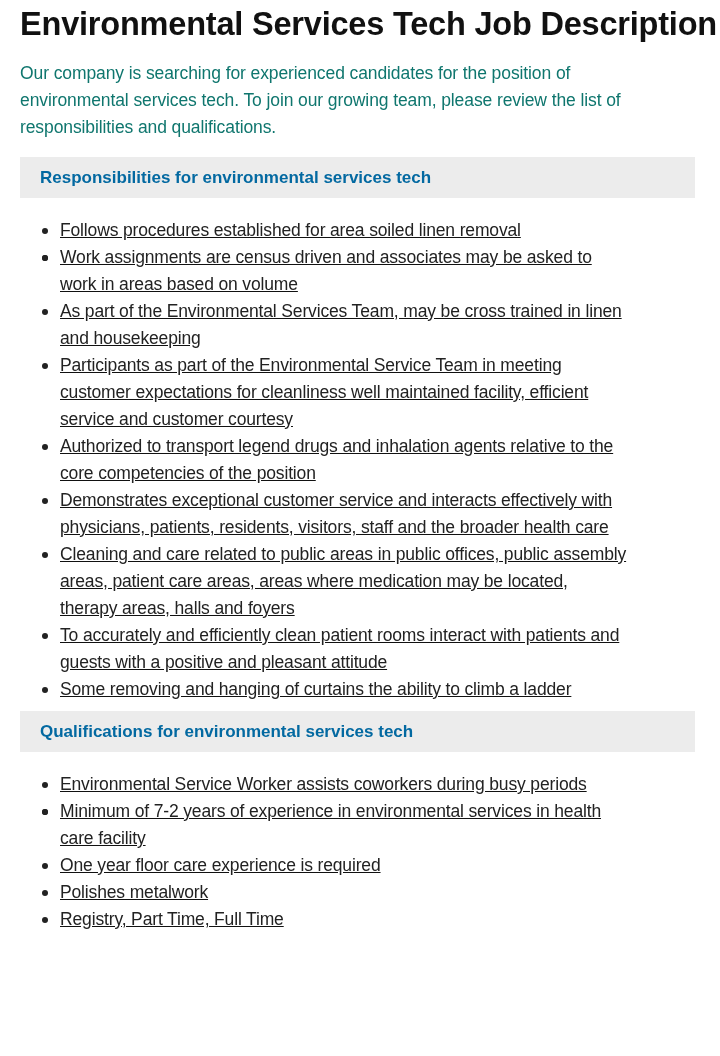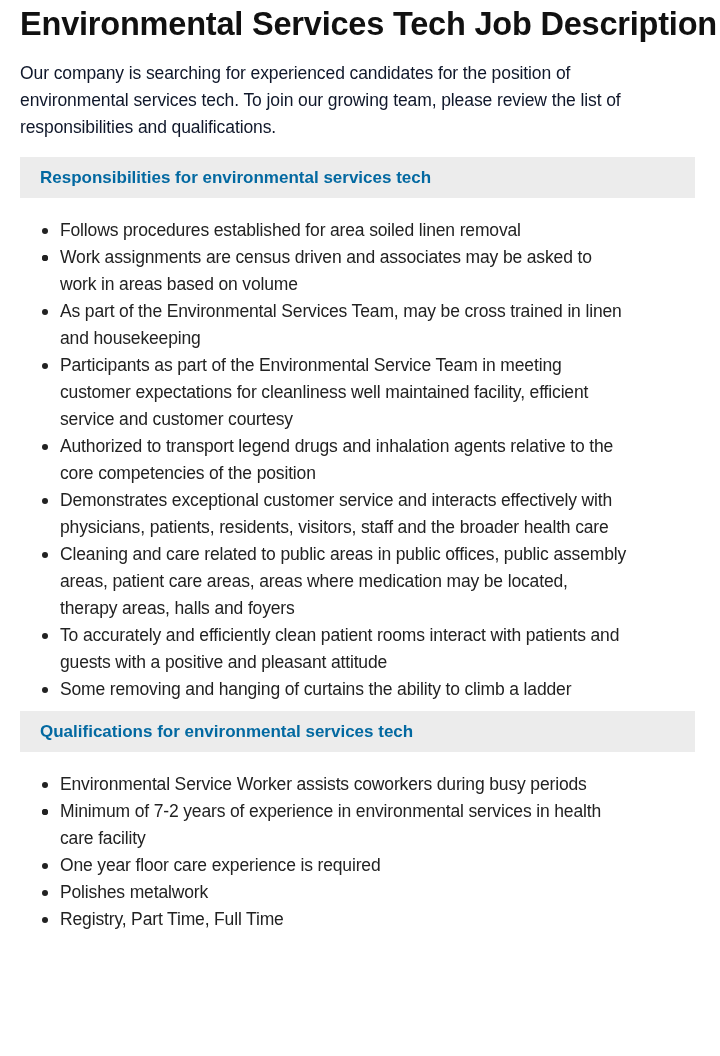--- a/index.html
+++ b/index.html
@@ -27,21 +27,21 @@
       margin: 2px 0 0 0;
       padding-top: 2px;
       letter-spacing: -0.2px;
       color: #111111;
       white-space: nowrap;
     }
     .intro {
       font-size: 17.5px;
       line-height: 27px;
       margin: 16px 0 16px 0;
-      color: #0f172a;
+      color: #0f766e;
       letter-spacing: -0.1px;
     }
     .section-header {
       background: #ececec;
       height: 41px;
       margin-top: 14px;
       padding-left: 20px;
       display: flex;
       align-items: center;
       font-size: 17px;
@@ -50,20 +50,21 @@
       width: 675px;
       box-sizing: border-box;
     }
     .section-header.second {
       margin-top: 8px;
     }
     ul.items {
       list-style: none;
       margin: 19px 0 0 0;
       padding: 0;
+      text-decoration: underline;
     }
     ul.items li {
       position: relative;
       padding-left: 40px;
       font-size: 17.5px;
       line-height: 27px;
       color: #222222;
       letter-spacing: -0.15px;
     }
     ul.items li .bullet {

